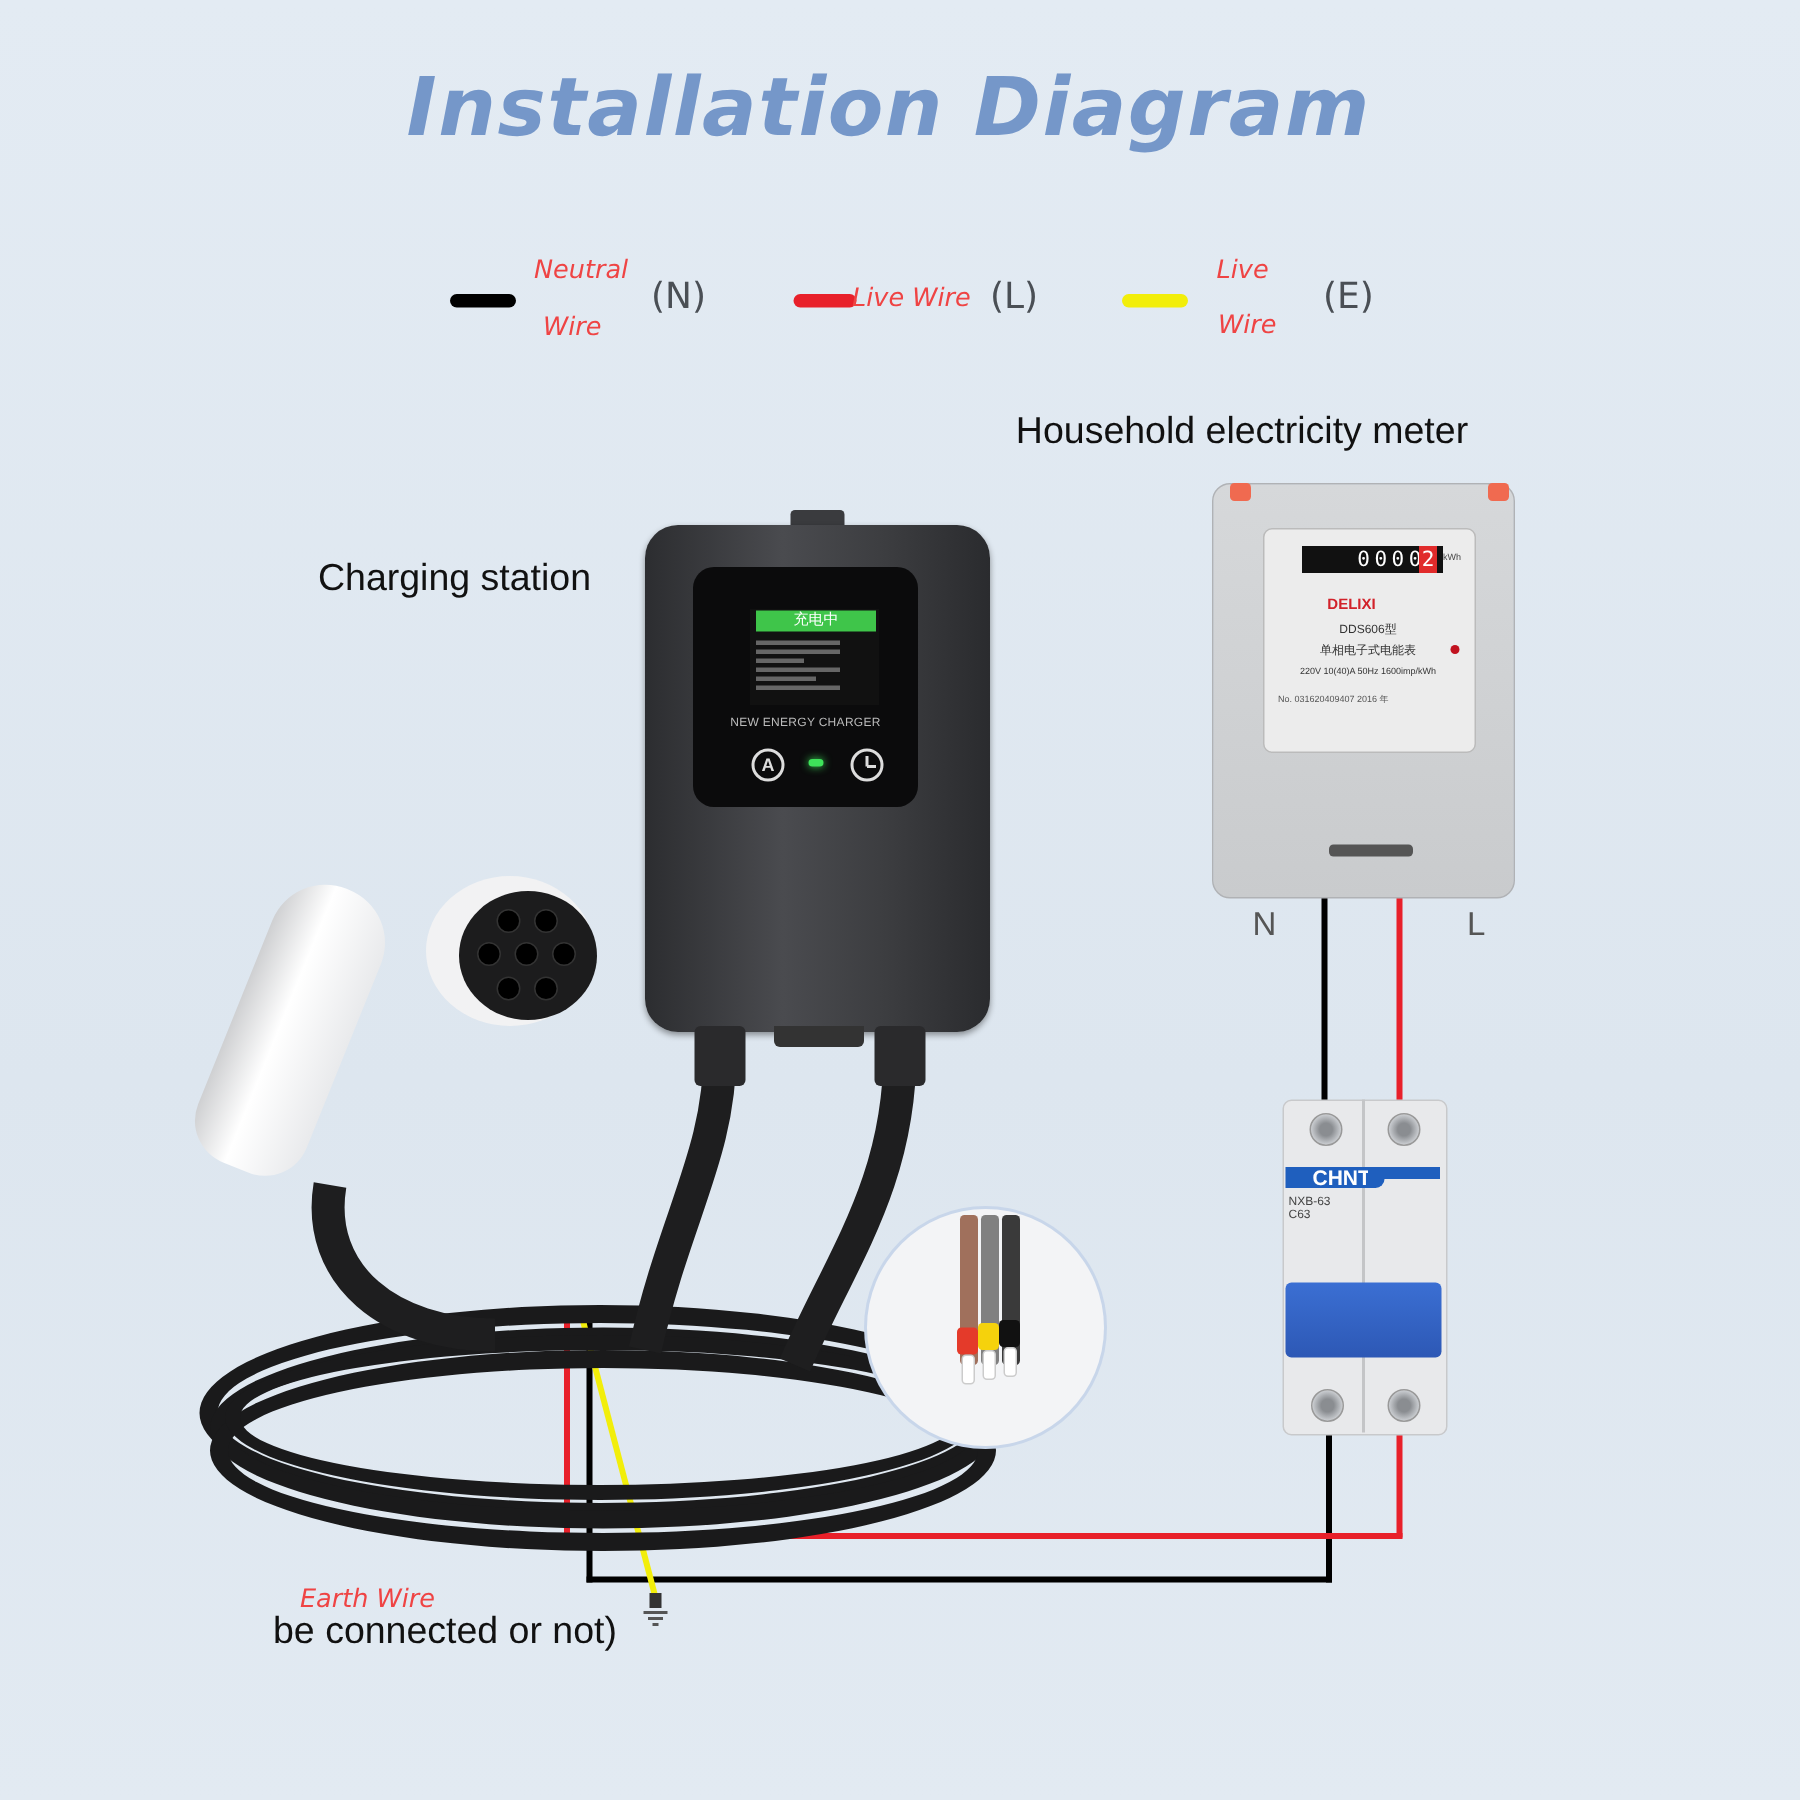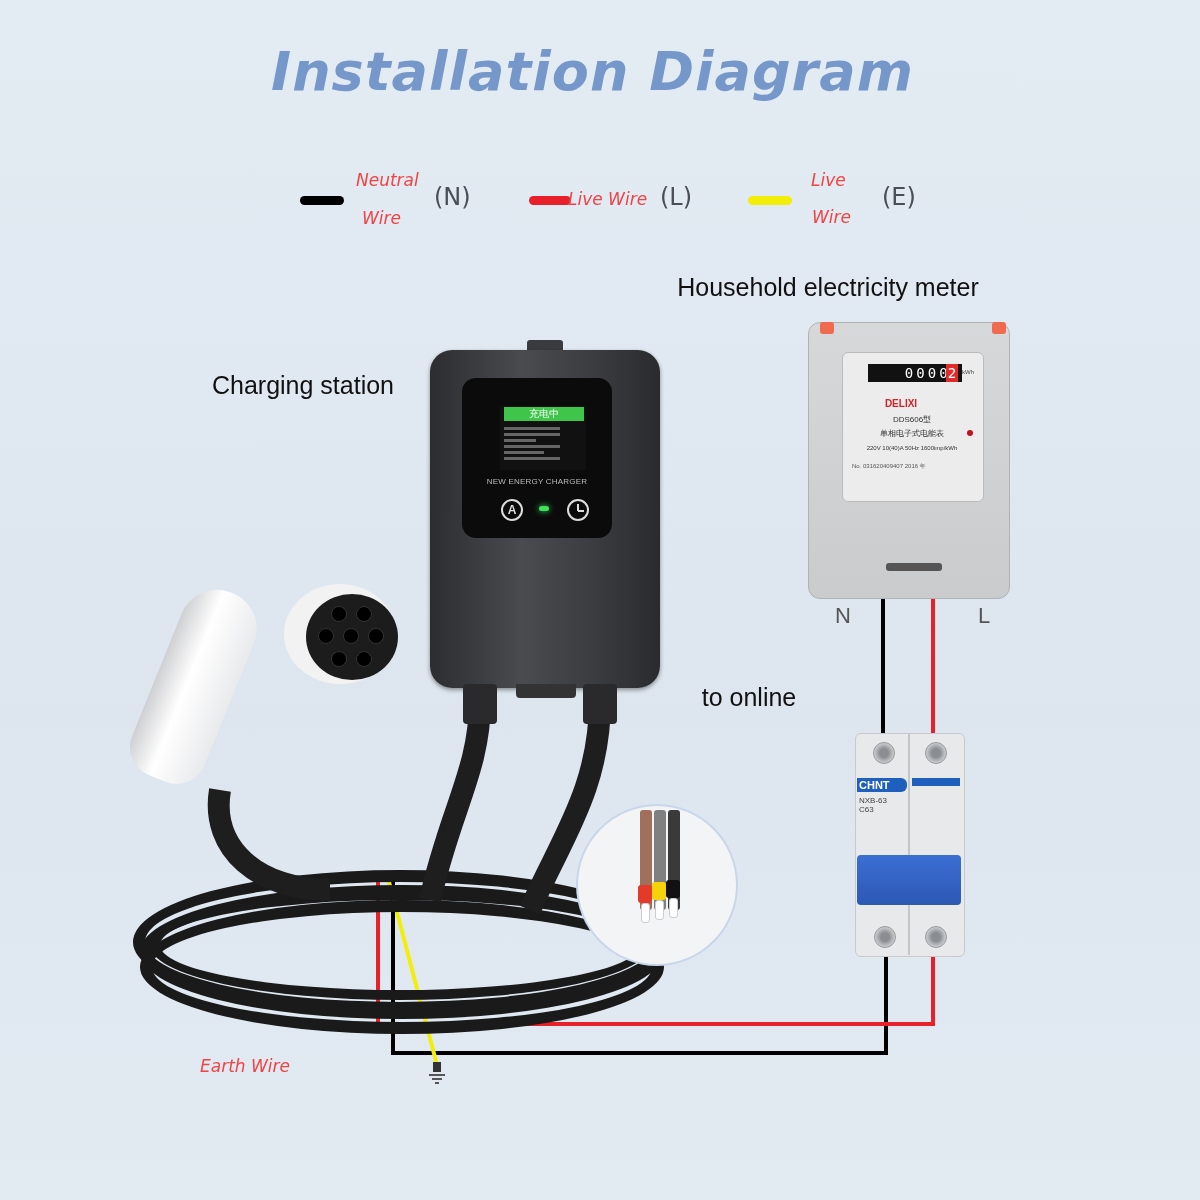--- a/index.html
+++ b/index.html
@@ -39,21 +39,21 @@
   .meter-model{left:842px;top:414px;width:140px;text-align:center;font-size:8px;color:#333;}
   .meter-spec{left:842px;top:445px;width:140px;text-align:center;font-size:6px;color:#333;}
   .meter-no{left:852px;top:462px;font-size:6px;color:#555;}
   .meter-dot{left:967px;top:430px;width:6px;height:6px;background:#c1121f;border-radius:50%;}
   .meter-tab{top:322px;width:14px;height:12px;background:#f06a50;border-radius:3px;}
   .meter-slot{left:886px;top:563px;width:56px;height:8px;background:#555;border-radius:3px;}
   
   .brk-body{left:855px;top:733px;width:108px;height:222px;background:#e8e9eb;border:1px solid #c8c9cb;border-radius:6px;}
   .brk-sep{left:908px;top:733px;width:2px;height:222px;background:#c4c5c7;}
   .brk-screw{width:20px;height:20px;border-radius:50%;background:radial-gradient(circle,#8a8d91 30%,#c9ccd0 70%);border:1px solid #999;}
-  .brk-label{left:857px;top:778px;width:48px;height:14px;background:#1f5fbe;color:#fff;font-weight:bold;font-size:11px;line-height:14px;padding-left:2px;border-radius:0 6px 6px 0;}
+  .brk-label{left:857px;top:778px;width:48px;height:14px;background:#1f5fbe;color:#fff;font-weight:bold;font-size:14px;line-height:14px;padding-left:18px;border-radius:0 6px 6px 0;}
   .brk-label2{left:912px;top:778px;width:48px;height:8px;background:#1f5fbe;}
   .brk-model{left:859px;top:796px;font-size:8px;color:#444;line-height:9px;}
   .brk-switch{left:857px;top:855px;width:104px;height:50px;background:linear-gradient(180deg,#3b6fd3,#2d58b5);border-radius:4px;}
   .plug-body{left:178px;top:590px;width:78px;height:200px;background:linear-gradient(90deg,#cfd0d2,#ffffff 40%,#e9eaec);border-radius:38px 38px 30px 30px;transform:rotate(22deg);transform-origin:50% 20%;}
   .plug-head{left:284px;top:584px;width:112px;height:100px;background:#f2f2f3;border-radius:50%;}
   .plug-face{left:306px;top:594px;width:92px;height:86px;background:#1c1c1d;border-radius:50%;}
   .pin{width:14px;height:14px;background:#000;border-radius:50%;border:1px solid #333;}
   
   .coil{border:12px solid #1a1a1b;border-radius:50%;}
   .inset{left:578px;top:806px;width:158px;height:158px;background:#f3f4f6;border-radius:50%;box-shadow:0 0 0 2px #c8d6ea;}
@@ -77,28 +77,28 @@
   <div class="abs legend-swatch" style="left:748px;top:196px;width:44px;background:#f2ee0a;"></div>
   <div class="abs legend-small" style="left:811px;top:170px;">Live</div>
   <div class="abs legend-small" style="left:812px;top:207px;">Wire</div>
   <div class="abs legend-code" style="left:882px;top:183px;">(E)</div>
 </div>
 
 <div class="abs label" style="left:650px;top:264px;width:356px;">Household electricity meter</div>
 <div class="abs label" style="left:196px;top:362px;width:214px;">Charging station</div>
 
 <div class="abs" style="left:640px;top:674px;width:218px;">
-  <div class="label">to online</div>
 </div>
 
 <div class="abs" style="left:835px;top:603px;font-size:22px;color:#555;">N</div>
 <div class="abs" style="left:978px;top:603px;font-size:22px;color:#555;">L</div>
 
 <div class="abs legend-small" style="left:200px;top:1056px;">Earth Wire</div>
 <div class="abs" style="left:170px;top:1064px;width:290px;">
+  <div class="label" style="text-align:left;padding-left:12px;">be connected or not)</div>
 </div>
 
 <div class="abs" style="left:670px;top:1048px;width:318px;">
 </div>
 
 <div class="wire" style="left:881px;top:595px;width:4px;height:140px;background:#000;"></div>
 <div class="wire" style="left:931px;top:595px;width:4px;height:140px;background:#e8202a;"></div>
 <div class="wire" style="left:931px;top:955px;width:4px;height:70px;background:#e8202a;"></div>
 <div class="wire" style="left:884px;top:955px;width:4px;height:100px;background:#000;"></div>
 <div class="wire" style="left:376px;top:1022px;width:559px;height:4px;background:#e8202a;"></div>

